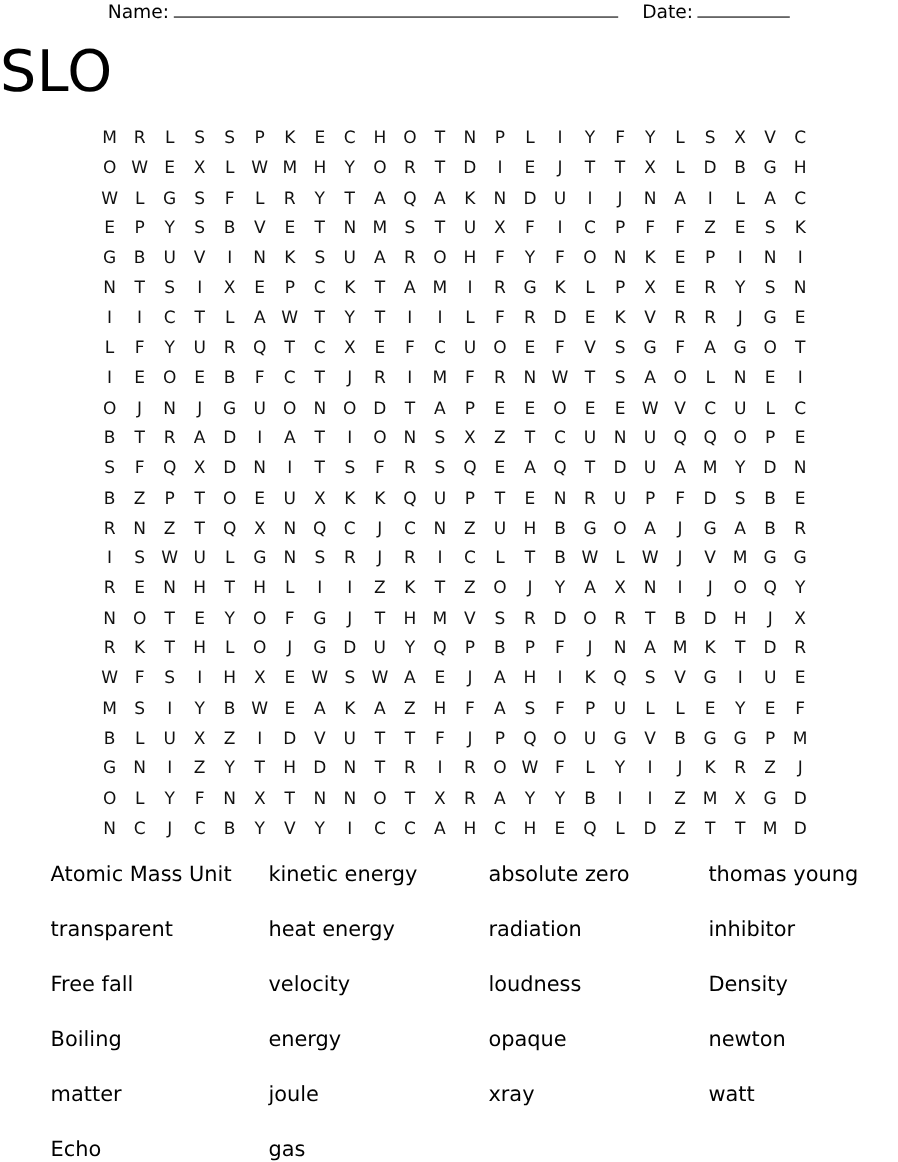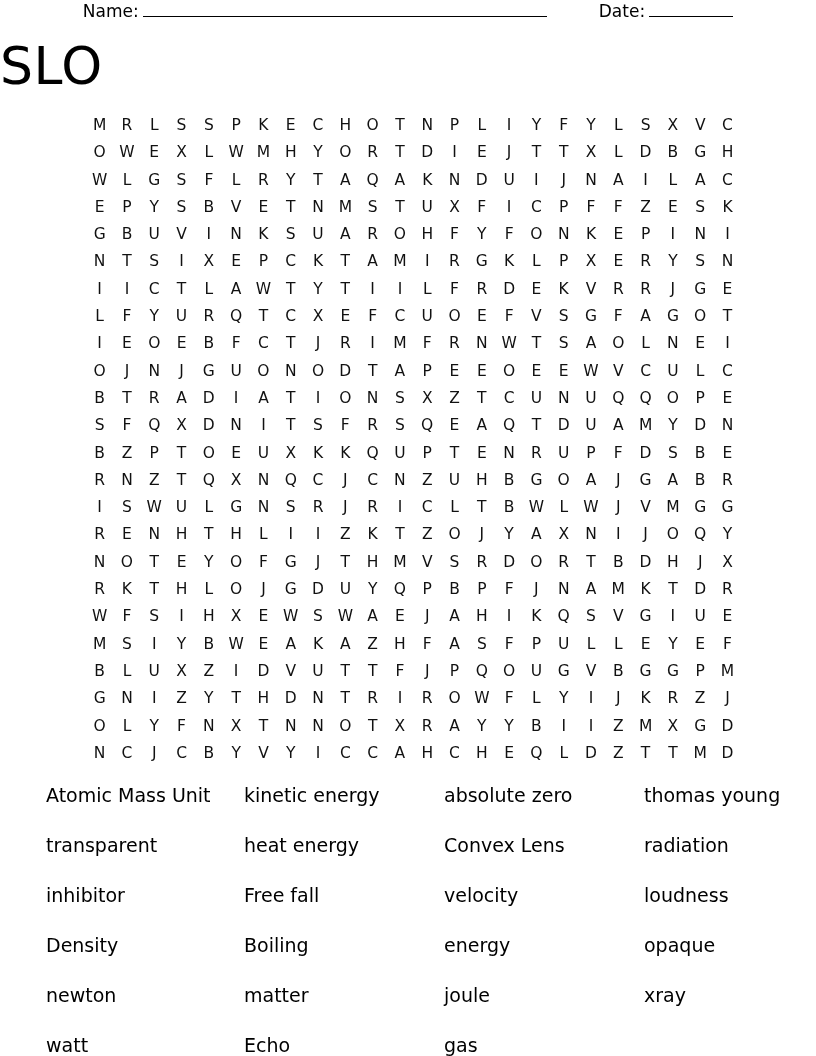--- a/index.html
+++ b/index.html
@@ -19,21 +19,21 @@
   
   .header {
     position: absolute;
     top: 0px;
     left: 0px;
     width: 816px;
     height: 30px;
     display: flex;
     align-items: flex-start;
     justify-content: center;
-    gap: 15px;
+    gap: 0px;
     font-size: 17px;
     line-height: 22px;
     white-space: nowrap;
   }
   .header .field {
     display: inline-flex;
     align-items: baseline;
   }
   .header .flabel {
     font-size: 17px;
@@ -693,21 +693,20 @@
     <div class="cell">D</div>
   </div>
 
 <div class="wordlist">
     <div class="word">Atomic Mass Unit</div>
     <div class="word">kinetic energy</div>
     <div class="word">absolute zero</div>
     <div class="word">thomas young</div>
     <div class="word">transparent</div>
     <div class="word">heat energy</div>
-    <div class="word">Convex Lens</div>
     <div class="word">radiation</div>
     <div class="word">inhibitor</div>
     <div class="word">Free fall</div>
     <div class="word">velocity</div>
     <div class="word">loudness</div>
     <div class="word">Density</div>
     <div class="word">Boiling</div>
     <div class="word">energy</div>
     <div class="word">opaque</div>
     <div class="word">newton</div>

